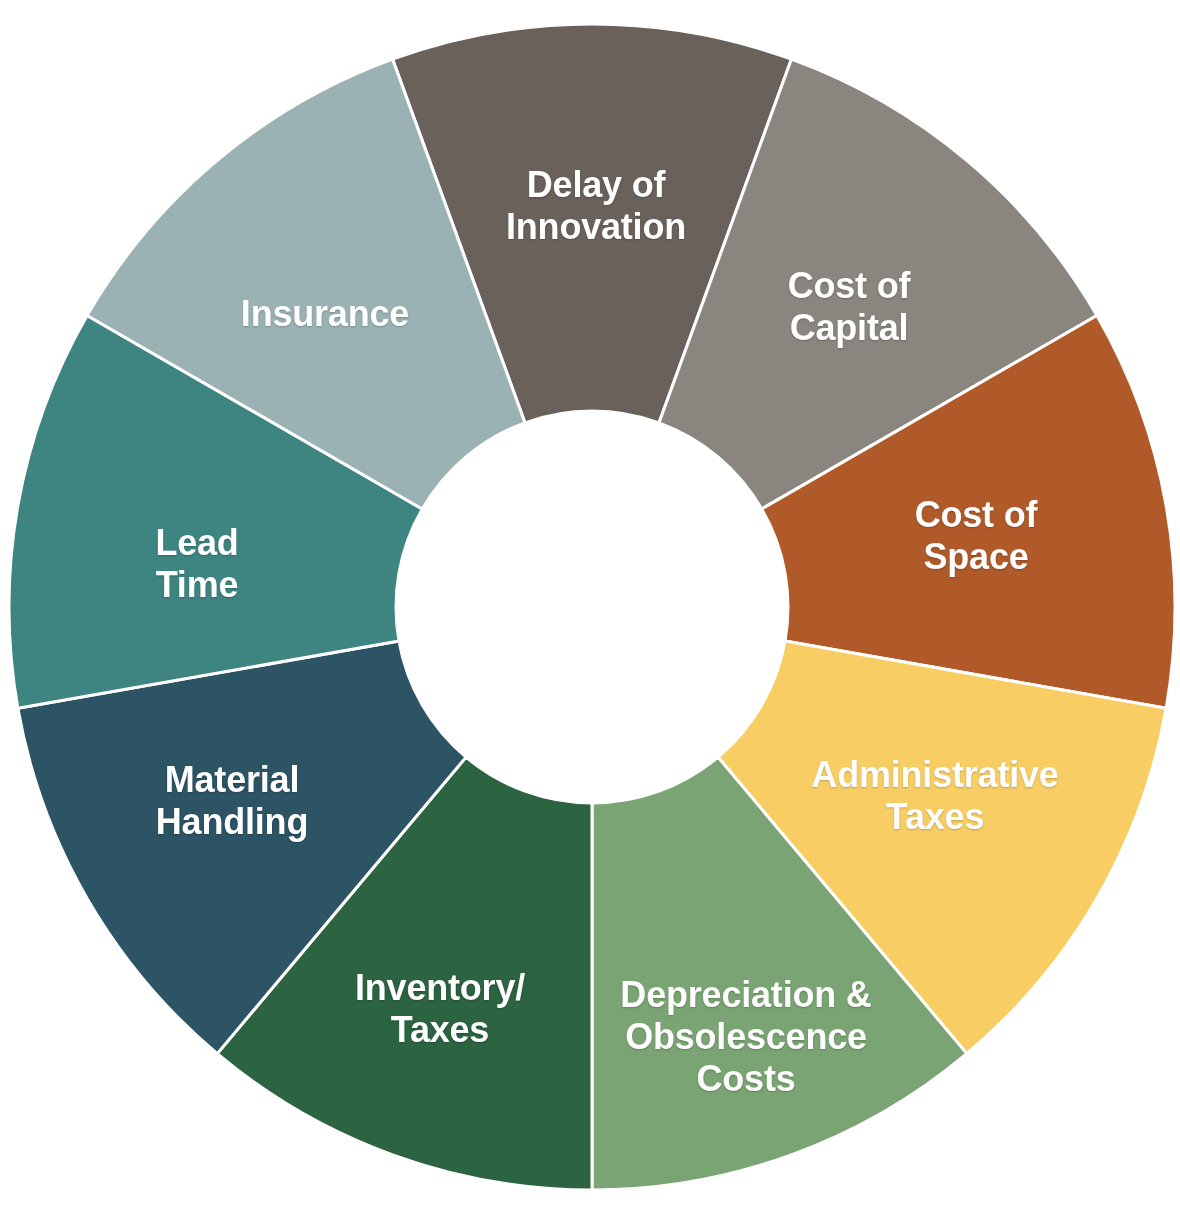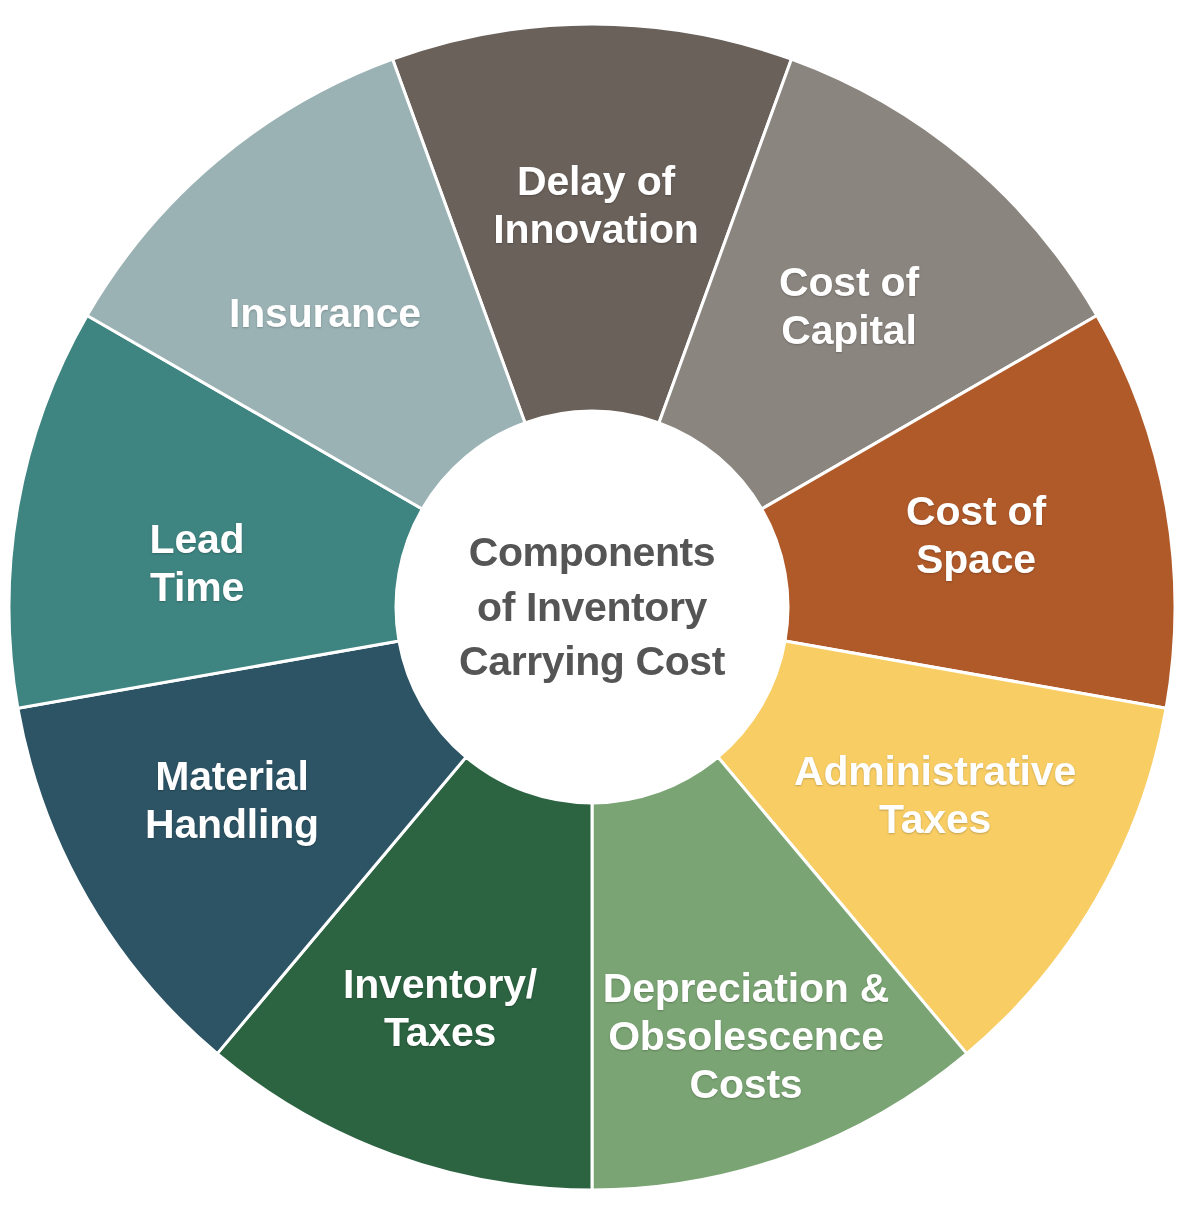--- a/index.html
+++ b/index.html
@@ -31,21 +31,21 @@
     stroke-width: 3;
     stroke-linejoin: round;
   }
   .seg-label {
     position: absolute;
     transform: translate(-50%, -50%);
     text-align: center;
     color: #ffffff;
     font-family: "Liberation Sans", sans-serif;
     font-weight: 600;
-    font-size: 41px;
+    font-size: 36px;
     line-height: 1.17;
     letter-spacing: -0.2px;
     text-shadow: 0 1px 2px rgba(0,0,0,0.22);
     pointer-events: none;
     white-space: pre-line;
   }
   #center-hub {
     position: absolute;
     border-radius: 50%;
     background: #ffffff;
@@ -99,19 +99,14 @@
 Costs</div>
       <div class="seg-label" style="left: 440px; top: 1009px;">Inventory/
 Taxes</div>
       <div class="seg-label" style="left: 232px; top: 801px;">Material
 Handling</div>
       <div class="seg-label" style="left: 197px; top: 564px; text-align: center;">Lead
 Time</div>
       <div class="seg-label" style="left: 325px; top: 314px;">Insurance</div>
     </div>
 
-  <div id="center-hub" style="left: 396px; top: 411px; width: 392px; height: 392px; background: rgb(255, 255, 255);">
-    <div id="center-title" style="color: rgb(85, 85, 85);">Components
-of Inventory
-Carrying Cost</div>
-  </div>
 
 </div>
 
 </body></html>

